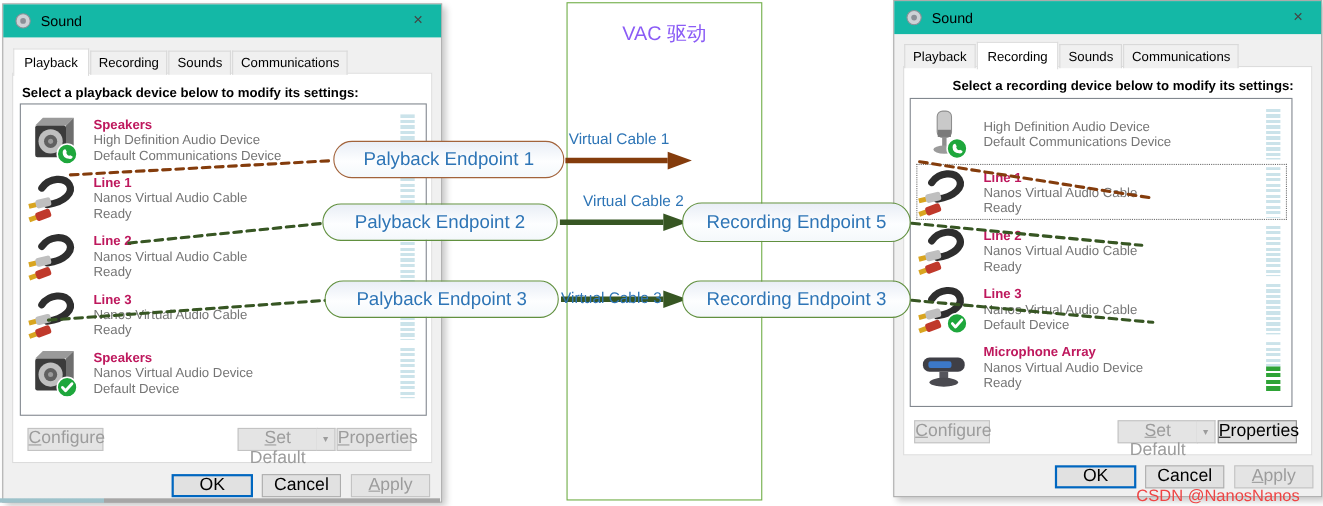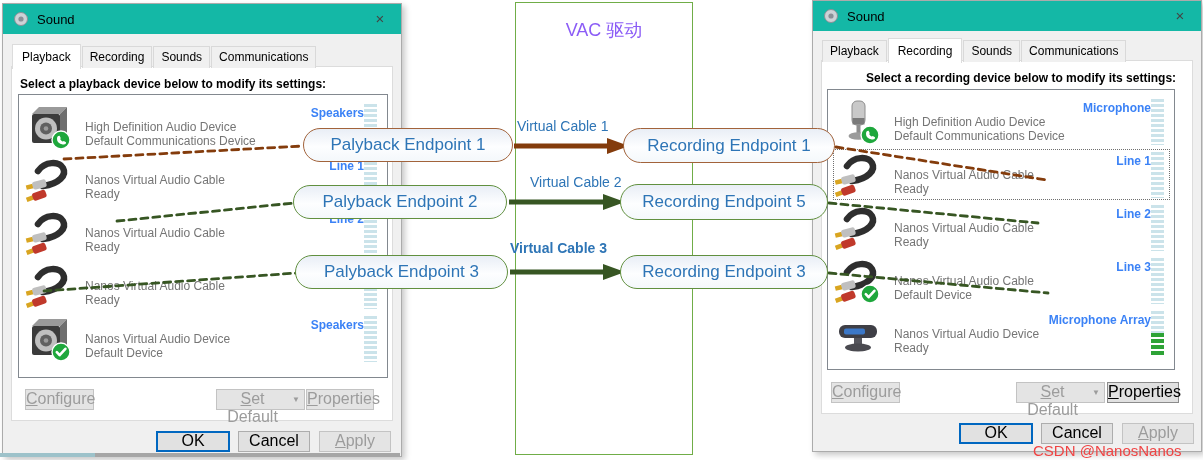--- a/index.html
+++ b/index.html
@@ -19,21 +19,21 @@
        border-bottom:none;padding:3px 7px 4px;margin-right:1px;white-space:nowrap;}
   .tab.active{background:#fff;border-color:#DCDCDC;padding:5px 9px 5px;margin-bottom:-1px;}
   .tabpage{position:absolute;left:8px;right:8px;background:#fff;border:1px solid #DCDCDC;}
   .instruction{position:absolute;font-size:12px;font-weight:bold;color:#000;z-index:2;}
   .listbox{position:absolute;background:#fff;border:1px solid #82888F;
            box-sizing:border-box;padding:5px 3px 0 4px;z-index:2;}
   .devrow{height:53px;display:flex;align-items:center;box-sizing:border-box;padding:0 2px;}
   .devrow.selected{outline:1px dotted #707070;outline-offset:-2px;}
   .devicon{width:50px;height:48px;flex:0 0 50px;position:relative;}
   .devtext{flex:1;padding-left:10px;overflow:hidden;}
-  .devname{display:block;font-size:12px;font-weight:bold;color:#3b82f6;line-height:14px;text-align:right;}
+  .devname{display:block;font-size:12px;font-weight:bold;color:#be185d;line-height:14px;}
   .devsub{display:block;font-size:12px;color:#757575;line-height:14px;}
   .meter{width:13px;height:46px;margin-right:5px;flex:0 0 13px;
          background:repeating-linear-gradient(to bottom,#CBE3EA 0,#CBE3EA 3px,#fff 3px,#fff 5px);}
   .meter.meter-green{background:
      repeating-linear-gradient(to bottom,#CBE3EA 0,#CBE3EA 3px,#fff 3px,#fff 5px) top left/13px 22px no-repeat,
      repeating-linear-gradient(to bottom,#2EA336 0,#2EA336 4px,#fff 4px,#fff 6px) bottom left/13px 24px no-repeat;}
 
   .wbtn{position:absolute;height:21px;box-sizing:border-box;background:#E1E1E1;
         border:1px solid #ADADAD;font-size:16px;text-align:center;line-height:18px;
         color:#000;display:block;z-index:2;}
@@ -223,27 +223,26 @@
     <polygon points="607,138 629,146 607,154" fill="#843C0C"></polygon>
     <line x1="509" y1="202" x2="603" y2="202" stroke="#375623" stroke-width="5"></line>
     <polygon points="603,194 625,202 603,210" fill="#375623"></polygon>
     <line x1="510" y1="272" x2="603" y2="272" stroke="#375623" stroke-width="5"></line>
     <polygon points="603,264 625,272 603,280" fill="#375623"></polygon>
   </svg>
 
   <div class="pill brown" style="left:303px;top:128px;width:210px;height:34px;">Palyback Endpoint 1</div>
   <div class="pill" style="left:293px;top:185px;width:214px;height:34px;text-align:right;">Palyback Endpoint 2</div>
   <div class="pill" style="left:295px;top:255px;width:213px;height:34px;">Palyback Endpoint 3</div>
-  <div class="pill brown" style="left:623px;top:128px;width:212px;height:35px;">Recording Endpoint 1</div>
   <div class="pill" style="left:620px;top:184px;width:208px;height:36px;">Recording Endpoint 5</div>
   <div class="pill" style="left:620px;top:255px;width:208px;height:34px;">Recording Endpoint 3</div>
 
   <div class="cablelabel" style="left:517px;top:118px;">Virtual Cable 1</div>
   <div class="cablelabel" style="left:530px;top:174px;">Virtual Cable 2</div>
-  <div class="cablelabel" style="left:510px;top:240px;font-weight:bold;">Virtual Cable 3</div>
+  <div class="cablelabel" style="left:510px;top:262px;">Virtual Cable 3</div>
 
   <div class="dlg" style="left:812px;top:0;width:388px;height:450px;">
     <div class="titlebar">
       <svg width="16" height="16">
           <use href="#sym-sound-app"></use>
         </svg>
       <span class="wtitle">Sound</span>
       <span class="closebtn">×</span>
     </div>
     <div class="tabs" style="top:37px;">
@@ -257,21 +256,20 @@
 
     <div class="listbox" style="left:14px;top:88px;width:348px;height:281px;">
       <div class="devrow">
         <span class="devicon">
           <svg width="50" height="48">
               <use href="#sym-mic"></use>
               <use href="#sym-phone-badge" transform="translate(36,37)"></use>
             </svg>
         </span>
         <span class="devtext">
-          <span class="devname">Microphone</span>
           <span class="devsub">High Definition Audio Device</span>
           <span class="devsub">Default Communications Device</span>
         </span>
         <span class="meter"></span>
       </div>
       <div class="devrow selected">
         <span class="devicon"><svg width="50" height="48">
               <use href="#sym-rca"></use>
             </svg></span>
         <span class="devtext">

